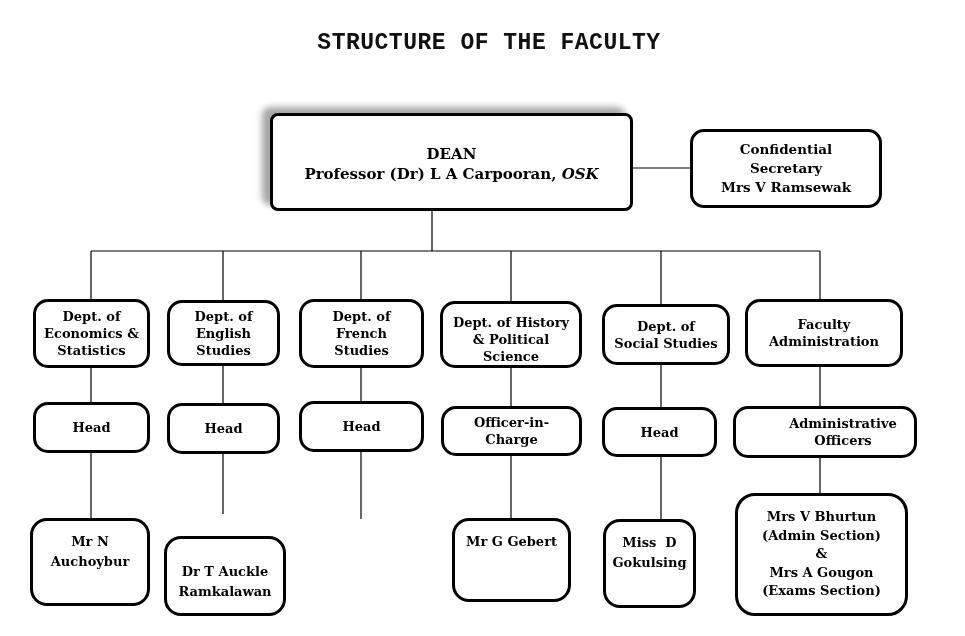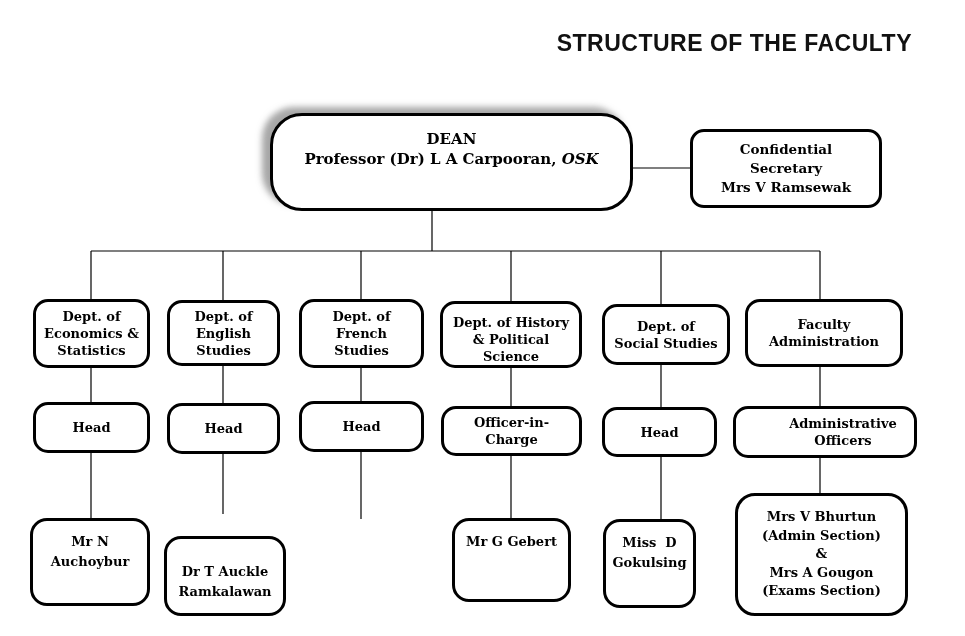--- a/index.html
+++ b/index.html
@@ -8,26 +8,27 @@
     width: 965px;
     height: 636px;
     background: #ffffff;
     font-family: "DejaVu Serif", "Liberation Serif", serif;
     color: #000;
     overflow: hidden;
   }
   .title {
     position: absolute;
     left: 0; top: 30px; width: 912px;
-    text-align: right;
-    font-family: Liberation Sans, sans-serif;
+    text-align: center;
+    font-family: Liberation Mono, monospace;
     font-weight: 700;
     font-size: 23px;
     letter-spacing: 0.5px;
     color: #111;
+    padding-left: 33px;
   }
   svg.connectors {
     position: absolute;
     left: 0; top: 0;
     width: 965px; height: 636px;
   }
   svg.connectors line { stroke: #000; stroke-width: 1.2; }
   .box {
     position: absolute;
     box-sizing: border-box;
@@ -39,25 +40,25 @@
     align-items: center;
     text-align: center;
     font-weight: 700;
     font-size: 13px;
     line-height: 17px;
     white-space: pre-wrap;
   }
   .v-center { justify-content: center; }
   .v-top { justify-content: flex-start; padding-top: 11px; }
   .dean {
-    border-radius: 32px;
+    border-radius: 8px;
     box-shadow: -8px -6px 6px rgba(120,120,120,0.65);
     font-size: 15px;
     line-height: 20px;
-    padding-top: 13px;
+    padding-top: 28px;
   }
   .dean .postnominal { font-style: italic; }
   .secretary { border-radius: 14px; font-size: 13.5px; line-height: 19px; }
   .name-box { line-height: 20px; border-radius: 17px; }
   .name-wide { border-radius: 20px; line-height: 18.5px; }
 </style>
 </head>
 <body>
 
 <div class="stage">

